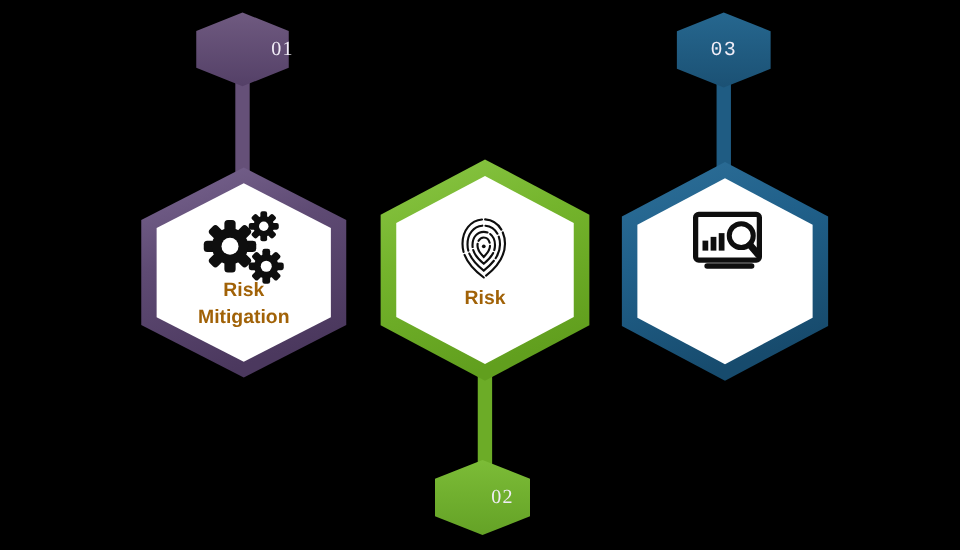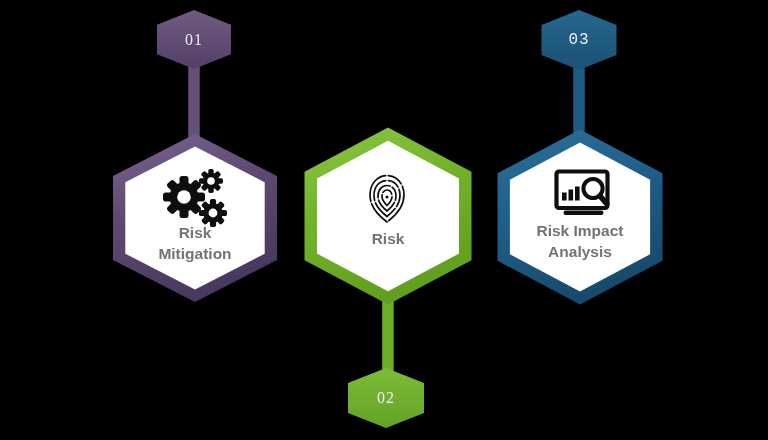--- a/index.html
+++ b/index.html
@@ -33,25 +33,25 @@
     color: #f1edf7;
     pointer-events: none;
   }
   .hex-label {
     position: absolute;
     width: 160px;
     text-align: center;
     font-weight: 700;
     font-size: 15.5px;
     line-height: 20.5px;
-    color: #737373;
+    color: #a16207;
     pointer-events: none;
   }
-  #badge-1 { left: 157px; top: 10px;  width: 74px; height: 59px; }
-  #badge-2 { left: 348px; top: 368px; width: 76px; height: 60px; }
+  #badge-1 { left: 157px; top: 10px;  width: 74px; height: 59px; padding-left: 32px; }
+  #badge-2 { left: 348px; top: 368px; width: 76px; height: 60px; padding-left: 16px; }
   #badge-3 { left: 541px; top: 10px;  width: 76px; height: 60px; font-family: Liberation Mono, monospace; }
   #label-1 { left: 115px; top: 223px; }
   #label-2 { left: 308px; top: 229px; }
   #label-3 { left: 500px; top: 221px; }
 </style>
 </head>
 <body>
 
 <div class="stage">
 
@@ -157,18 +157,14 @@
   <div class="badge" id="badge-2">02</div>
   <div class="badge" id="badge-3">03</div>
 
   <div class="hex-label" id="label-1">
     <div>Risk</div>
     <div>Mitigation</div>
   </div>
   <div class="hex-label" id="label-2">
     <div>Risk</div>
   </div>
-  <div class="hex-label" id="label-3">
-    <div>Risk Impact</div>
-    <div>Analysis</div>
-  </div>
 
 </div>
 
 </body></html>

